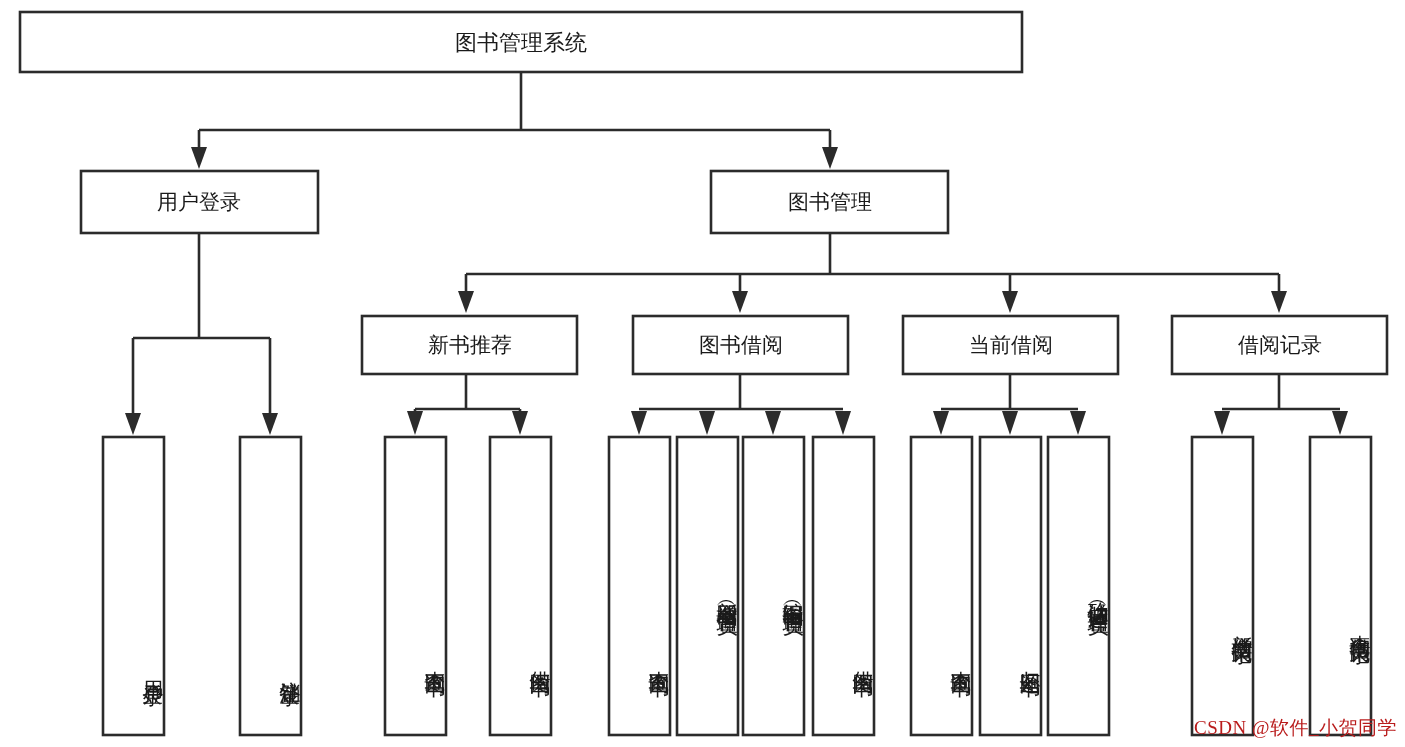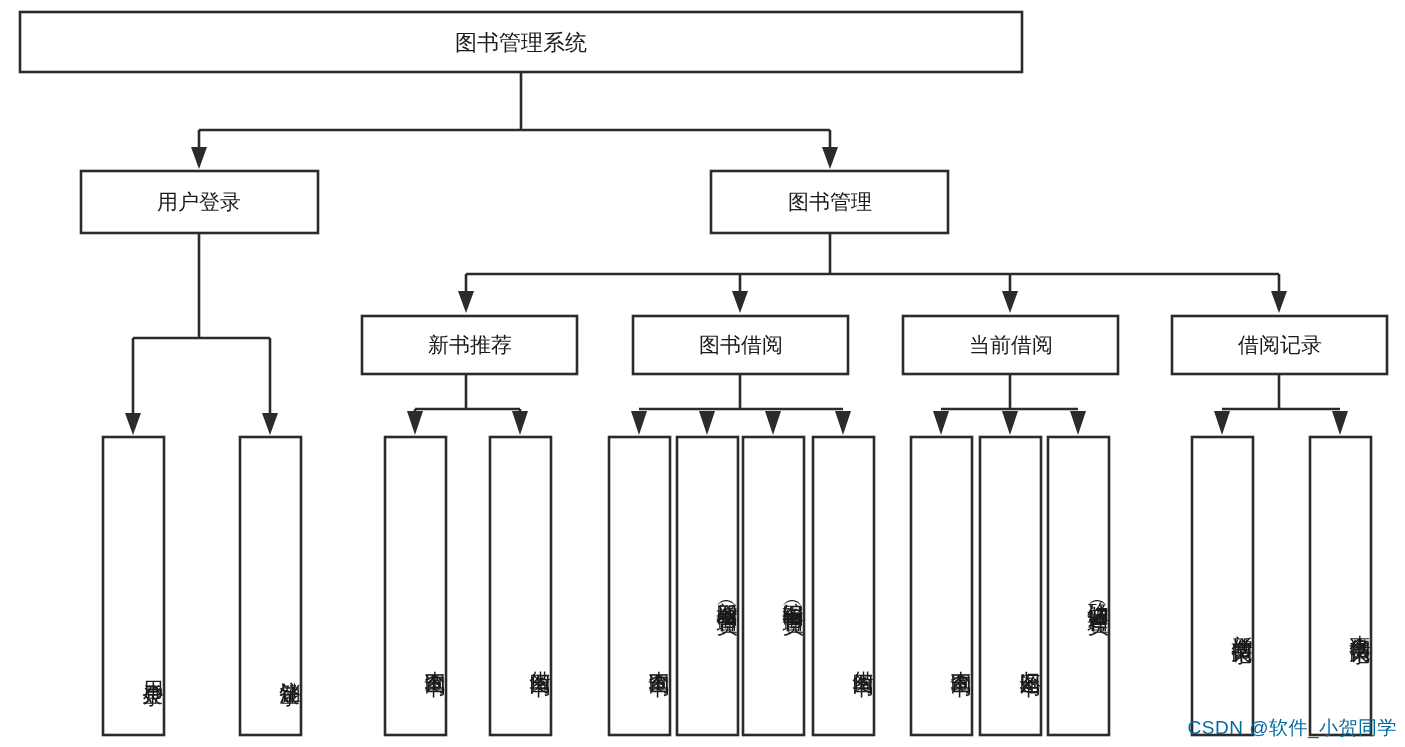--- a/index.html
+++ b/index.html
@@ -68,23 +68,23 @@
     line-height: 1.12;
     color: #1a1a1a;
     letter-spacing: 2px;
     pointer-events: none;
     user-select: none;
   }
   .watermark {
     position: absolute;
     right: 8px;
     bottom: 6px;
-    font-family: Liberation Sans, sans-serif;
+    font-family: Liberation Serif, serif;
     font-size: 19px;
-    color: #0369a1;
+    color: #b91c1c;
     letter-spacing: 0.5px;
     user-select: none;
   }
 </style>
 </head>
 <body>
 
 <div id="diagram-root">
 
   <svg id="diagram-svg" viewBox="0 0 1405 747">

